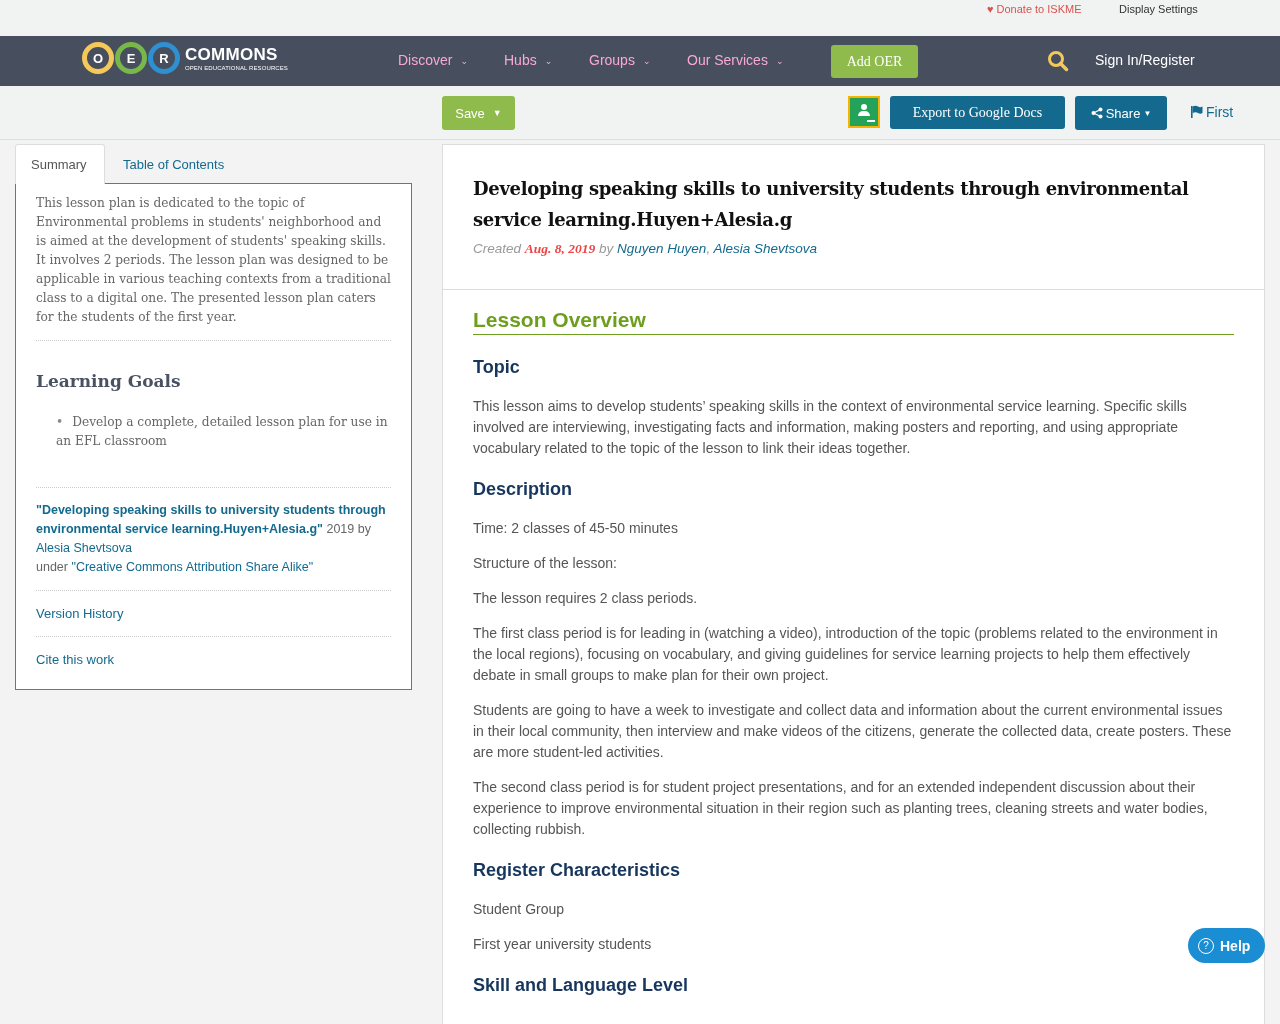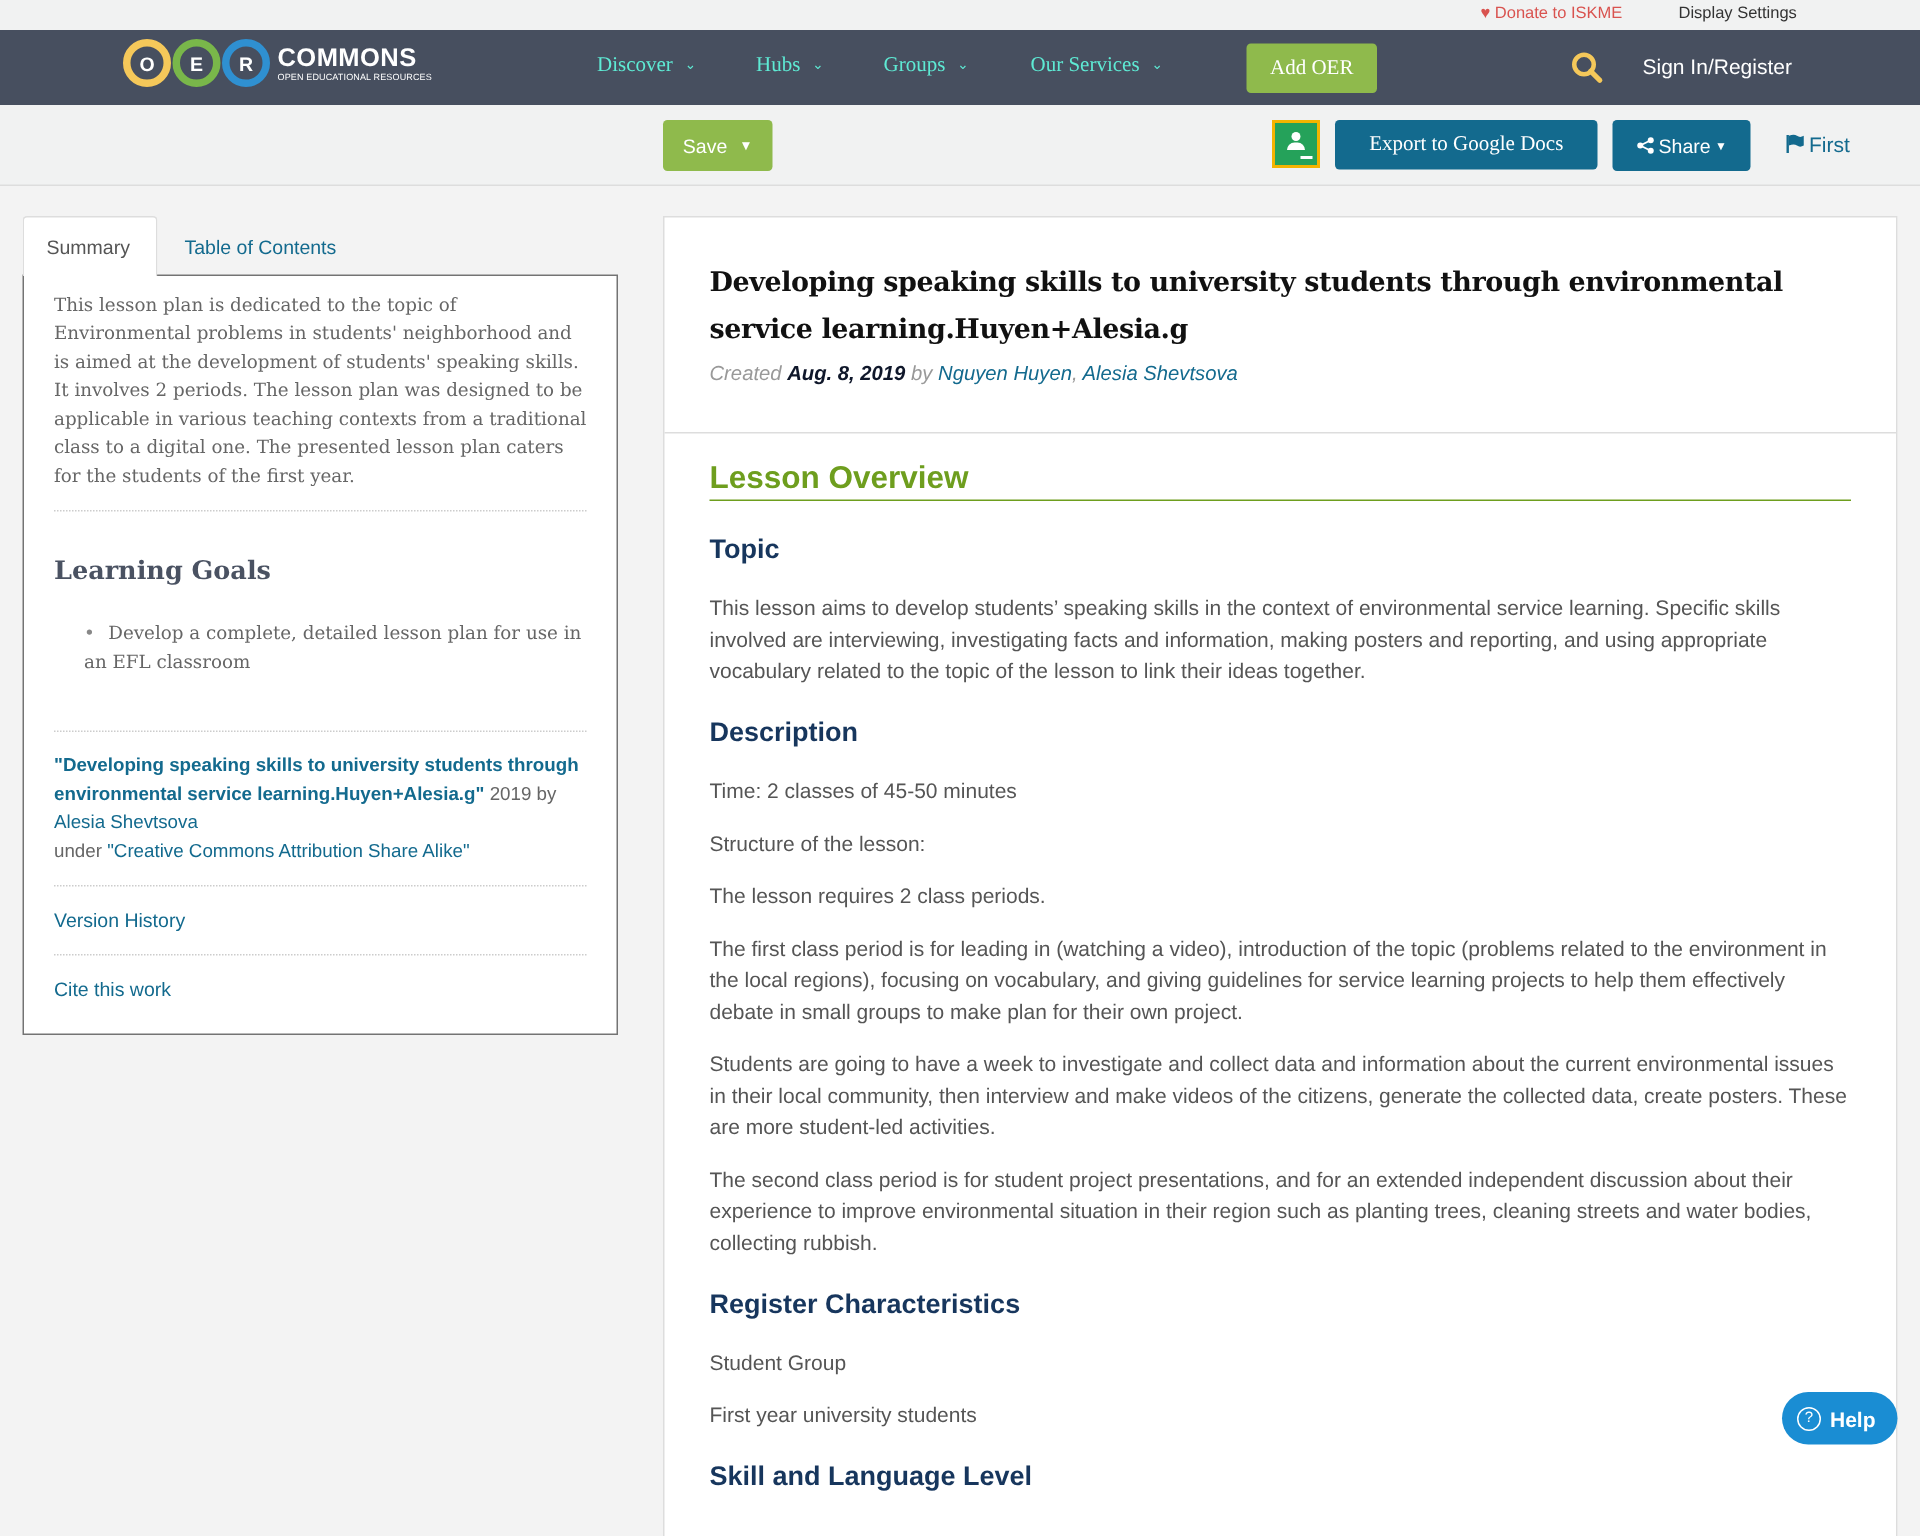--- a/index.html
+++ b/index.html
@@ -1,34 +1,34 @@
 <!DOCTYPE html>
 <html><head>
 <meta charset="utf-8">
 <style>
   * { box-sizing: border-box; margin: 0; padding: 0; }
   html, body { width: 1280px; height: 1024px; overflow: hidden; }
   body { background: #f3f3f3; font-family: "Liberation Sans", sans-serif; color: #555; position: relative; }
   a { text-decoration: none; }
 
-  .utility-bar { height: 20px; background: #f1f2f2; position: relative; font-size: 11px; }
+  .utility-bar { height: 36px; background: #f1f2f2; position: relative; font-size: 11px; }
   .utility-bar .donate { position: absolute; left: 987px; top: 3px; color: #d9534f; }
   .utility-bar .donate .heart { color: #d9534f; margin-right: 3px; }
   .utility-bar .display { position: absolute; left: 1119px; top: 3px; color: #333; }
 
   .navbar { height: 50px; background: #474f5f; position: relative; }
   .logo { position: absolute; left: 82px; top: 6px; display: flex; align-items: center; }
   .logo .circle { width: 32px; height: 32px; border-radius: 50%; border: 5px solid; display: flex; align-items: center; justify-content: center; color: #fff; font-weight: bold; font-size: 13px; margin-right: 1px; background: #474f5f; }
   .logo .c-o { border-color: #f5c85a; }
   .logo .c-e { border-color: #79b74a; }
   .logo .c-r { border-color: #2f90d1; }
   .logo .brand { margin-left: 4px; color: #fff; line-height: 1; }
   .logo .brand .big { font-size: 17px; font-weight: bold; letter-spacing: 0.3px; display: block; }
   .logo .brand .small { font-size: 6px; display: block; margin-top: 2px; letter-spacing: 0.1px; }
-  .nav-item { position: absolute; top: 16px; color: #5eead4; font-size: 14px; font-family: Liberation Serif, serif; }
+  .nav-item { position: absolute; top: 16px; color: #f9a8d4; font-size: 14px; }
   .nav-item .chev { font-size: 9px; margin-left: 8px; vertical-align: 1px; }
   .add-oer { position: absolute; left: 831px; top: 9px; width: 87px; height: 33px; background: #8fba4c; color: #fff; border-radius: 3px; font-family: "Liberation Serif", serif; font-size: 14px; display: flex; align-items: center; justify-content: center; }
   .search-icon { position: absolute; left: 1047px; top: 14px; width: 22px; height: 22px; }
   .signin { position: absolute; left: 1095px; top: 16px; color: #fff; font-size: 14px; }
 
   .toolbar { height: 54px; background: #f1f2f2; border-bottom: 1px solid #ddd; position: relative; }
   .btn-save { position: absolute; left: 442px; top: 10px; width: 73px; height: 34px; background: #8fba4c; color: #fff; border-radius: 3px; font-size: 13px; display: flex; align-items: center; justify-content: center; }
   .btn-save .caret { font-size: 9px; margin-left: 8px; }
   .classroom-icon { position: absolute; left: 848px; top: 10px; width: 32px; height: 32px; border: 2px solid #f4b400; background: #25a25a; }
   .classroom-icon .person { position: absolute; left: 11px; top: 6px; width: 6px; height: 6px; border-radius: 50%; background: #fff; }
@@ -52,21 +52,21 @@
   .lg-list li:before { content: "•"; margin-right: 9px; color: #888; }
   .cite-block { font-size: 12.5px; line-height: 19px; color: #666; }
   .cite-block .title-link { color: #136a8e; font-weight: bold; }
   .cite-block .link { color: #136a8e; }
   .side-link { color: #136a8e; font-size: 13px; display: block; padding: 2px 0; }
 
   .main { position: absolute; left: 442px; top: 144px; width: 823px; height: 900px; background: #fff; border: 1px solid #ddd; }
   .main-header { padding: 28px 30px 32px 30px; border-bottom: 1px solid #ddd; }
   .page-title { font-family: "DejaVu Serif", serif; font-weight: bold; font-size: 18px; line-height: 31px; color: #111; letter-spacing: -0.3px; }
   .meta { margin-top: 6px; font-size: 13.5px; font-style: italic; color: #999; }
-  .meta .date { font-weight: bold; color: #0f172a; }
+  .meta .date { font-weight: bold; color: #ef4444; font-family: Liberation Serif, serif; }
   .meta .author { color: #136a8e; }
   .content { padding: 18px 30px; }
   .section-title { font-size: 21px; color: #6e9e1e; border-bottom: 1px solid #6e9e1e; padding-bottom: 2px; margin-bottom: 22px; }
   .sub-title { font-size: 18px; font-weight: bold; color: #17365d; margin-bottom: 18px; }
   .para { font-size: 14px; line-height: 21px; color: #555; margin-bottom: 14px; }
   .para.gap { margin-bottom: 20px; }
 
   .help { position: absolute; left: 1188px; top: 928px; width: 77px; height: 35px; background: #1a8dd3; border-radius: 18px; color: #fff; font-weight: bold; font-size: 14px; display: flex; align-items: center; padding-left: 10px; }
   .help .q { width: 16px; height: 16px; border: 1.5px solid #fff; border-radius: 50%; font-size: 10px; display: inline-flex; align-items: center; justify-content: center; margin-right: 6px; font-weight: normal; }
 </style>

